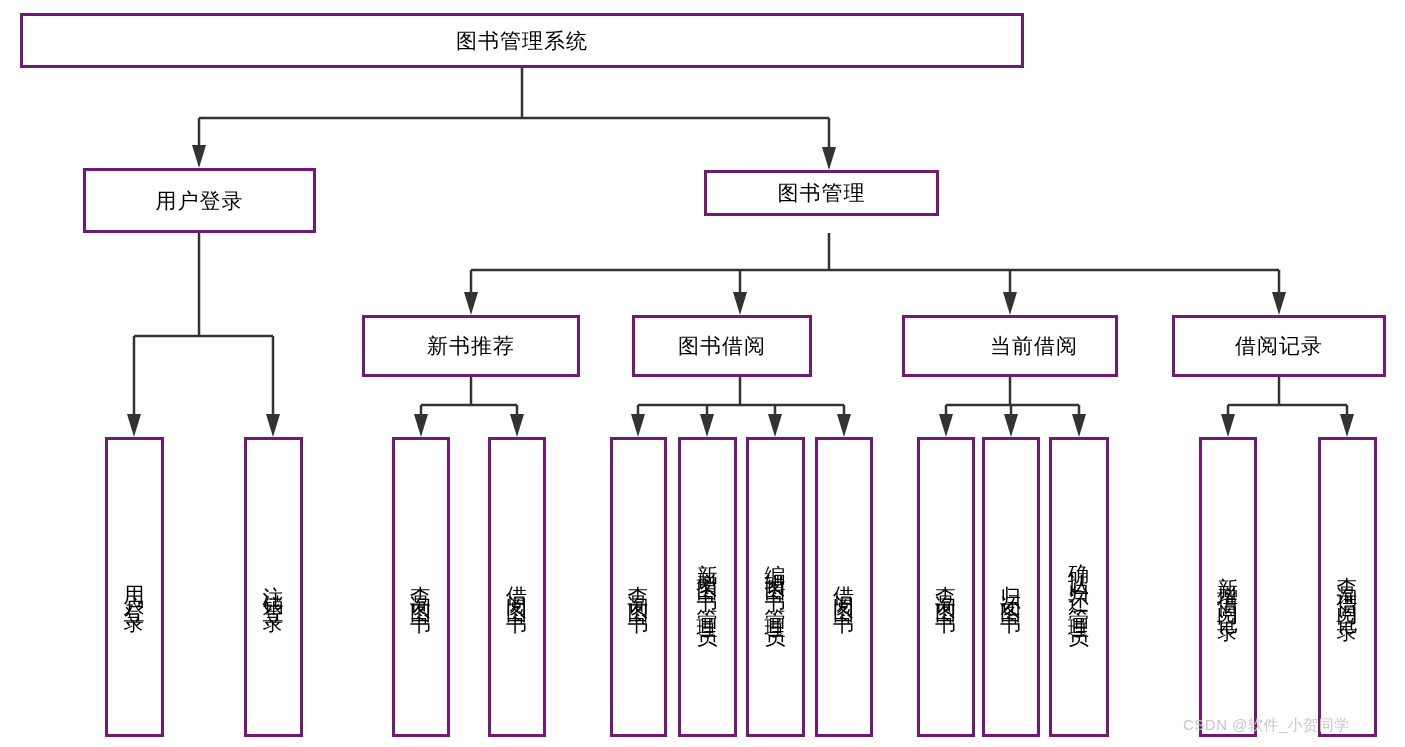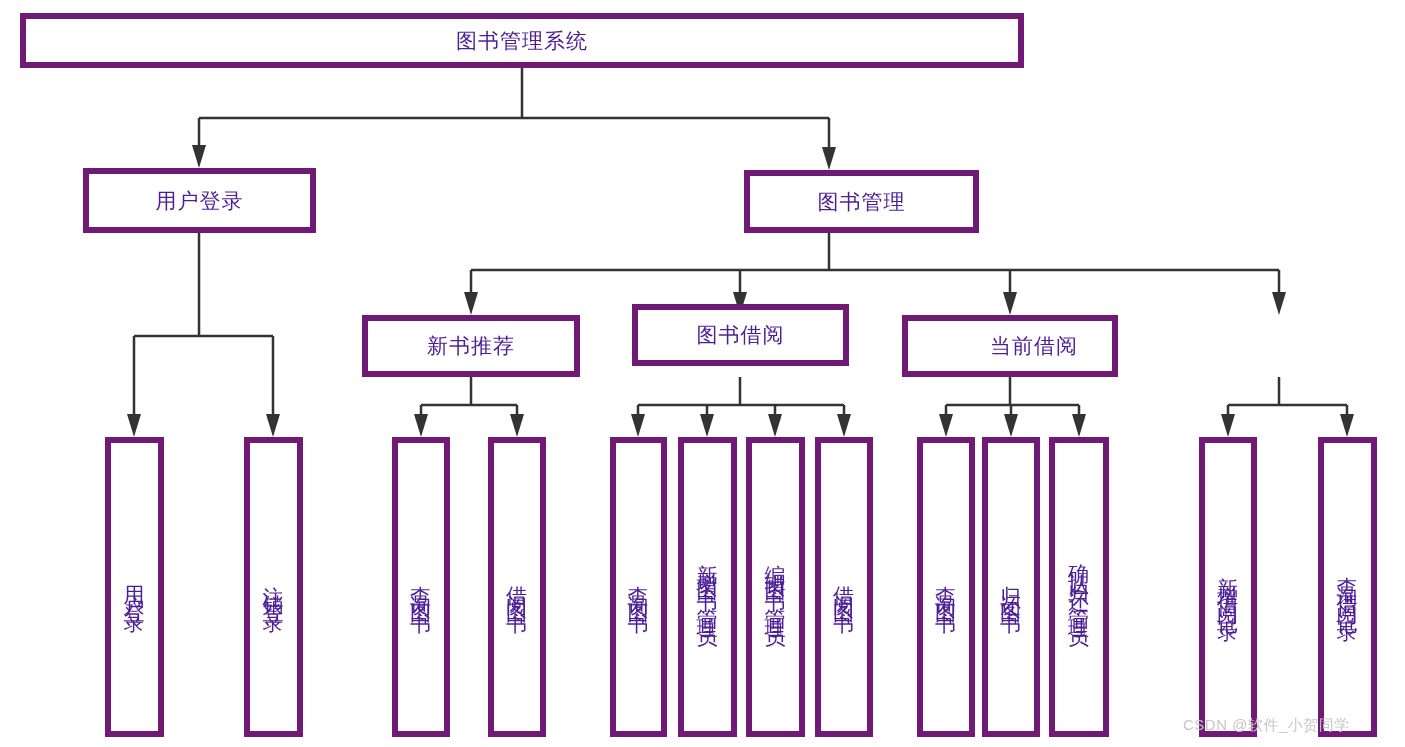--- a/index.html
+++ b/index.html
@@ -2,23 +2,23 @@
 <html><head>
 <meta charset="utf-8">
 <style>
   html,body{margin:0;padding:0;background:#ffffff;}
   .stage{
     position:relative;width:1405px;height:747px;background:#ffffff;
     font-family:"Liberation Sans", sans-serif;overflow:hidden;
   }
   svg.connectors{position:absolute;left:0;top:0;z-index:0;}
   .box{
-    position:absolute;background:#ffffff;border:6px solid #701a75;
+    position:absolute;background:#ffffff;border:3px solid #701a75;
     box-sizing:border-box;display:flex;align-items:center;justify-content:center;
-    color:#4c1d95;z-index:1;
+    color:#000000;z-index:1;
   }
   .hlabel{font-size:21px;letter-spacing:1px;white-space:nowrap;}
   .vlabel{
     writing-mode:vertical-rl;text-orientation:mixed;
     font-size:21px;letter-spacing:9px;line-height:1.1;white-space:nowrap;
   }
   .watermark{
     position:absolute;left:1183px;top:716px;z-index:3;
     font-size:15px;color:#c6c6c6;letter-spacing:0.5px;white-space:nowrap;
   }
@@ -61,32 +61,35 @@
     </g>
   </svg>
 
   <div class="box" style="left:20px;top:13px;width:1004px;height:55px;">
     <span class="hlabel">图书管理系统</span>
   </div>
 
   <div class="box" style="left:83px;top:168px;width:233px;height:65px;">
     <span class="hlabel">用户登录</span>
   </div>
-  <div class="box" style="left:744px;top:170px;width:235px;height:63px;">
+  <div class="box" style="left:704px;top:170px;width:235px;height:46px;">
     <span class="hlabel">图书管理</span>
   </div>
 
   <div class="box" style="left:362px;top:315px;width:218px;height:62px;font-family:Liberation Mono, monospace;">
     <span class="hlabel">新书推荐</span>
   </div>
-  <div class="box" style="left:632px;top:304px;width:217px;height:62px;">
+  <div class="box" style="left:632px;top:315px;width:180px;height:62px;">
     <span class="hlabel">图书借阅</span>
   </div>
   <div class="box" style="left:902px;top:315px;width:216px;height:62px;padding-left:48px;">
     <span class="hlabel">当前借阅</span>
+  </div>
+  <div class="box" style="left:1172px;top:315px;width:214px;height:62px;">
+    <span class="hlabel">借阅记录</span>
   </div>
 
   <div class="box" style="left:105px;top:437px;width:59px;height:300px;">
     <span class="vlabel">用户登录</span>
   </div>
   <div class="box" style="left:244px;top:437px;width:59px;height:300px;">
     <span class="vlabel">注销登录</span>
   </div>
 
   <div class="box" style="left:392px;top:437px;width:58px;height:300px;">

